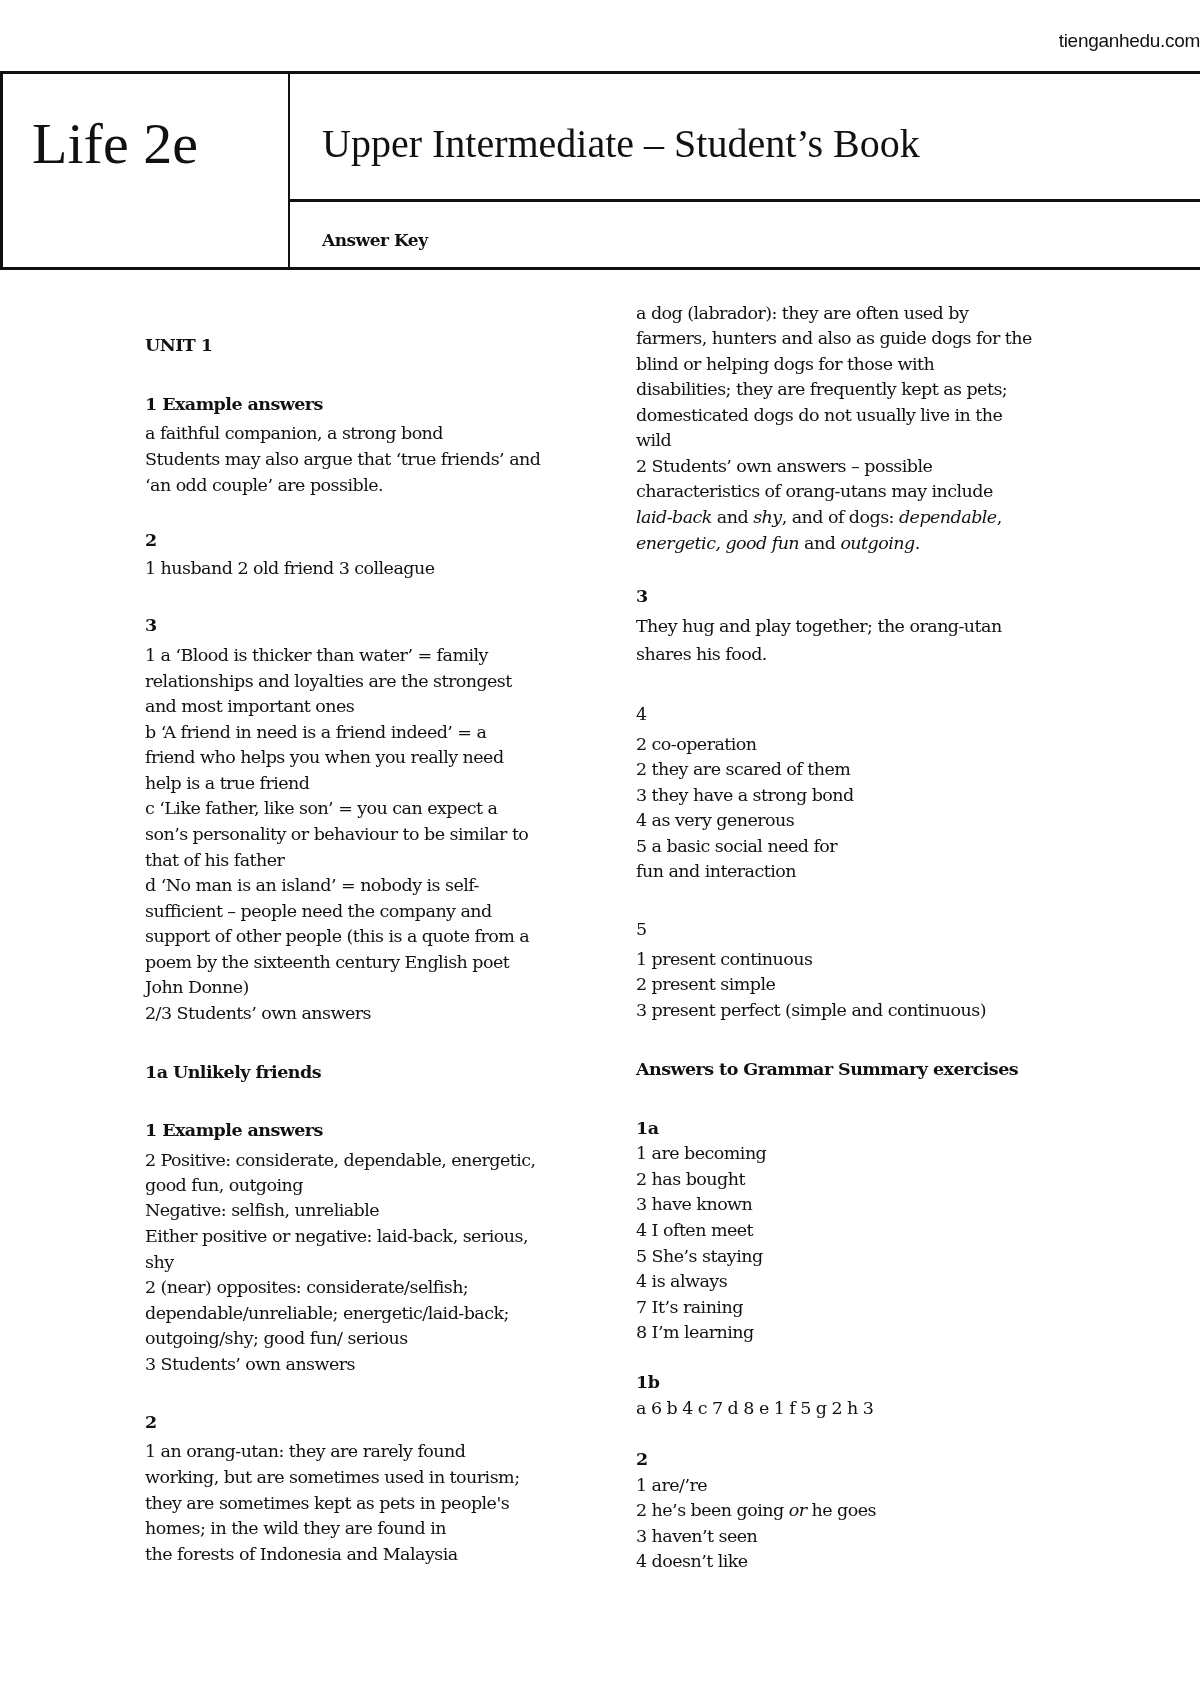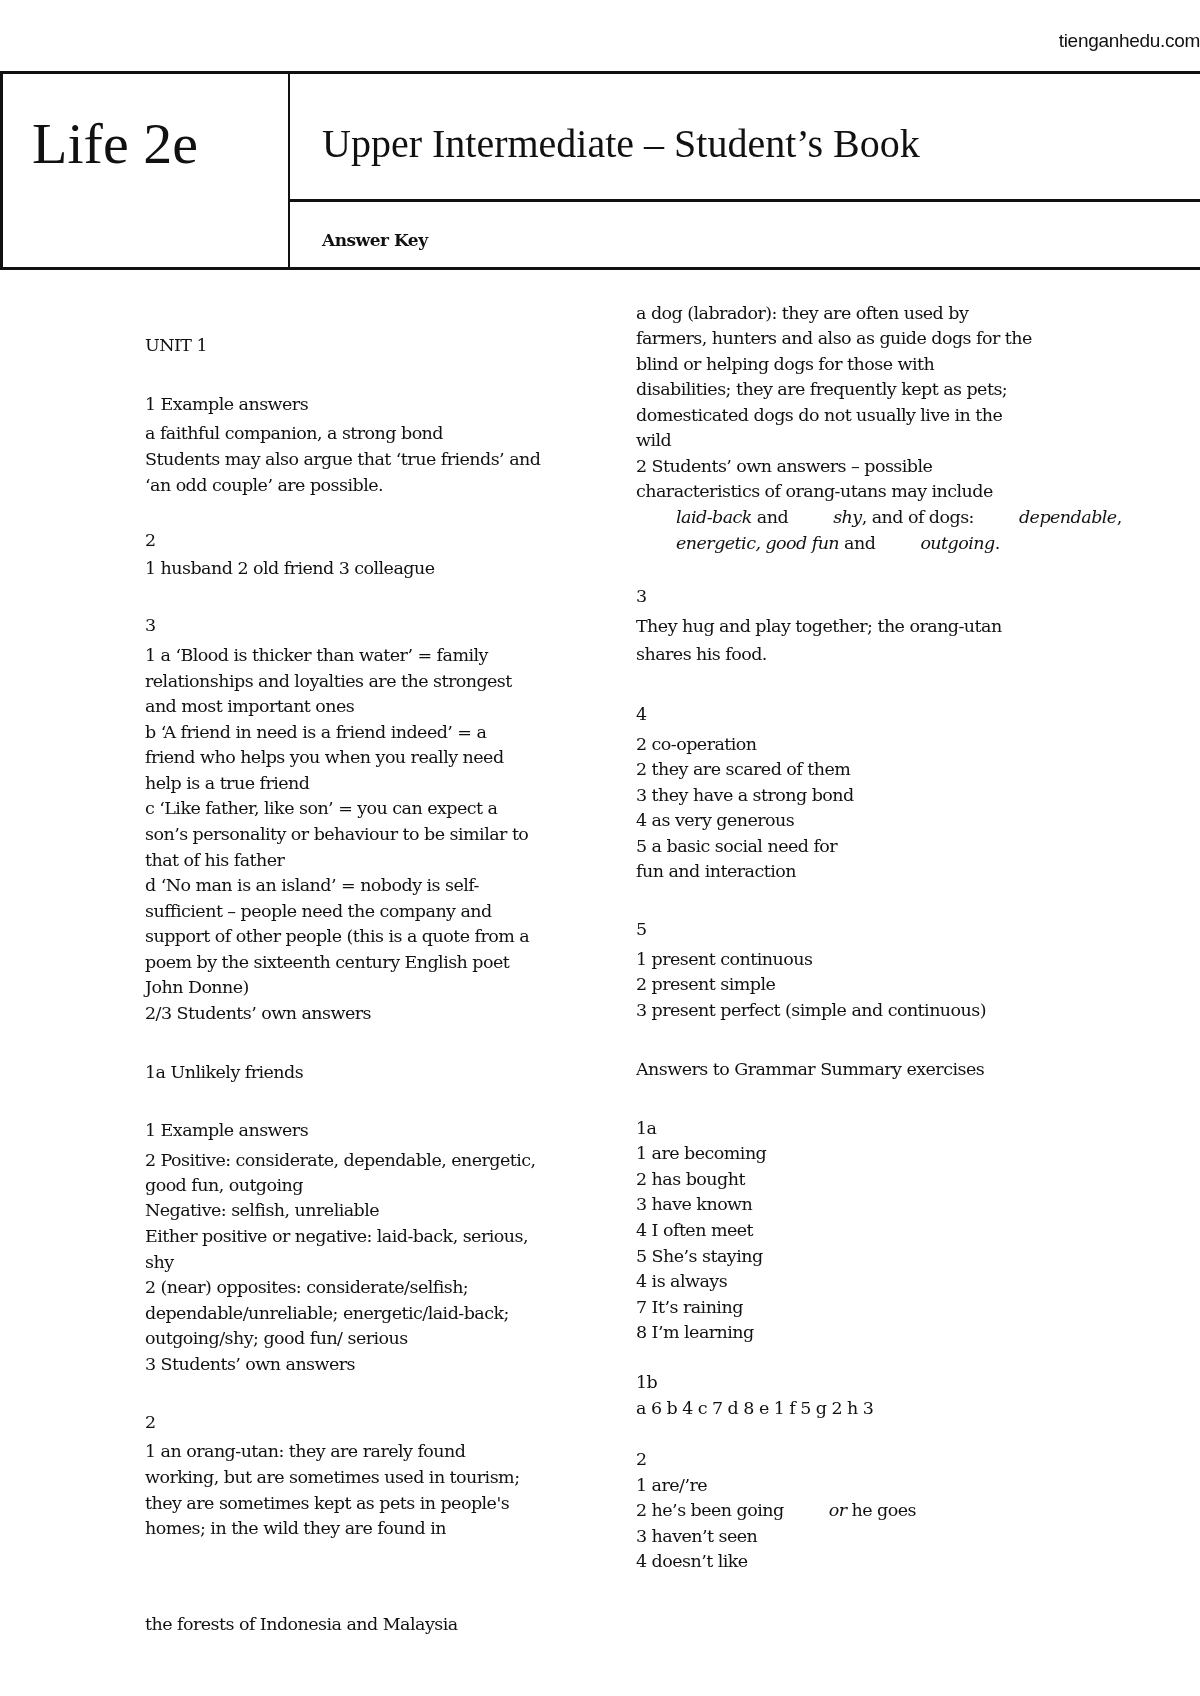--- a/index.html
+++ b/index.html
@@ -6,22 +6,22 @@
   body { width: 1200px; height: 1696px; position: relative; overflow: hidden; color: #111; font-family: "DejaVu Serif", "Liberation Serif", serif; }
   .site { position: absolute; right: 0; top: 30px; font-family: "Liberation Sans", sans-serif; font-size: 19px; color: #111; letter-spacing: -0.3px; }
   .hdr { position: absolute; left: 0; top: 71px; width: 1200px; height: 199px; border-top: 3px solid #111; border-bottom: 3px solid #111; box-sizing: border-box; }
   .hdr-left { position: absolute; left: 0; top: 0; width: 290px; height: 100%; border-left: 3px solid #111; border-right: 2px solid #111; box-sizing: border-box; }
   .hdr-hline { position: absolute; left: 290px; right: 0; top: 125px; border-top: 3px solid #111; }
   .brand { position: absolute; left: 0; width: 230px; top: 30px; text-align: center; font-family: "Liberation Serif", serif; font-size: 58px; line-height: 80px; color: #111; }
   .title { position: absolute; left: 322px; top: 30px; font-family: "Liberation Serif", serif; font-size: 40px; line-height: 80px; white-space: nowrap; color: #111; }
   .subtitle { position: absolute; left: 322px; top: 156px; font-family: "DejaVu Serif", serif; font-weight: bold; font-size: 17px; letter-spacing: -0.5px; color: #111; }
   .col { position: absolute; top: 0; left: 0; }
   .ln { position: absolute; white-space: nowrap; font-size: 17.5px; line-height: 24px; letter-spacing: -0.55px; color: #111; transform: translateY(-12px); }
-  .h { font-weight: normal; }
-  .it { font-style: italic; margin-left: 40px; }
+  .h { font-weight: bold; }
+  .it { font-style: italic; }
   .L { left: 145px; }
   .R { left: 636px; }
 </style>
 </head>
 <body>
 
 <div class="site">tienganhedu.com</div>
 
 <div class="hdr">
   <div class="hdr-left"></div>
@@ -70,21 +70,21 @@
   <div class="ln L" style="top:1287px">2 (near) opposites: considerate/selfish;</div>
   <div class="ln L" style="top:1313px">dependable/unreliable; energetic/laid-back;</div>
   <div class="ln L" style="top:1338px">outgoing/shy; good fun/ serious</div>
   <div class="ln L" style="top:1364px">3 Students’ own answers</div>
 
   <div class="ln L h" style="top:1422px">2</div>
   <div class="ln L" style="top:1451px">1 an orang-utan: they are rarely found</div>
   <div class="ln L" style="top:1477px">working, but are sometimes used in tourism;</div>
   <div class="ln L" style="top:1503px">they are sometimes kept as pets in people's</div>
   <div class="ln L" style="top:1528px">homes; in the wild they are found in</div>
-  <div class="ln L" style="top:1624px">the forests of Indonesia and Malaysia</div>
+  <div class="ln L" style="top:1554px">the forests of Indonesia and Malaysia</div>
 </div>
 
 <div class="col">
   <div class="ln R" style="top:313px">a dog (labrador): they are often used by</div>
   <div class="ln R" style="top:338px">farmers, hunters and also as guide dogs for the</div>
   <div class="ln R" style="top:364px">blind or helping dogs for those with</div>
   <div class="ln R" style="top:389px">disabilities; they are frequently kept as pets;</div>
   <div class="ln R" style="top:415px">domesticated dogs do not usually live in the</div>
   <div class="ln R" style="top:440px">wild</div>
   <div class="ln R" style="top:466px">2 Students’ own answers – possible</div>

